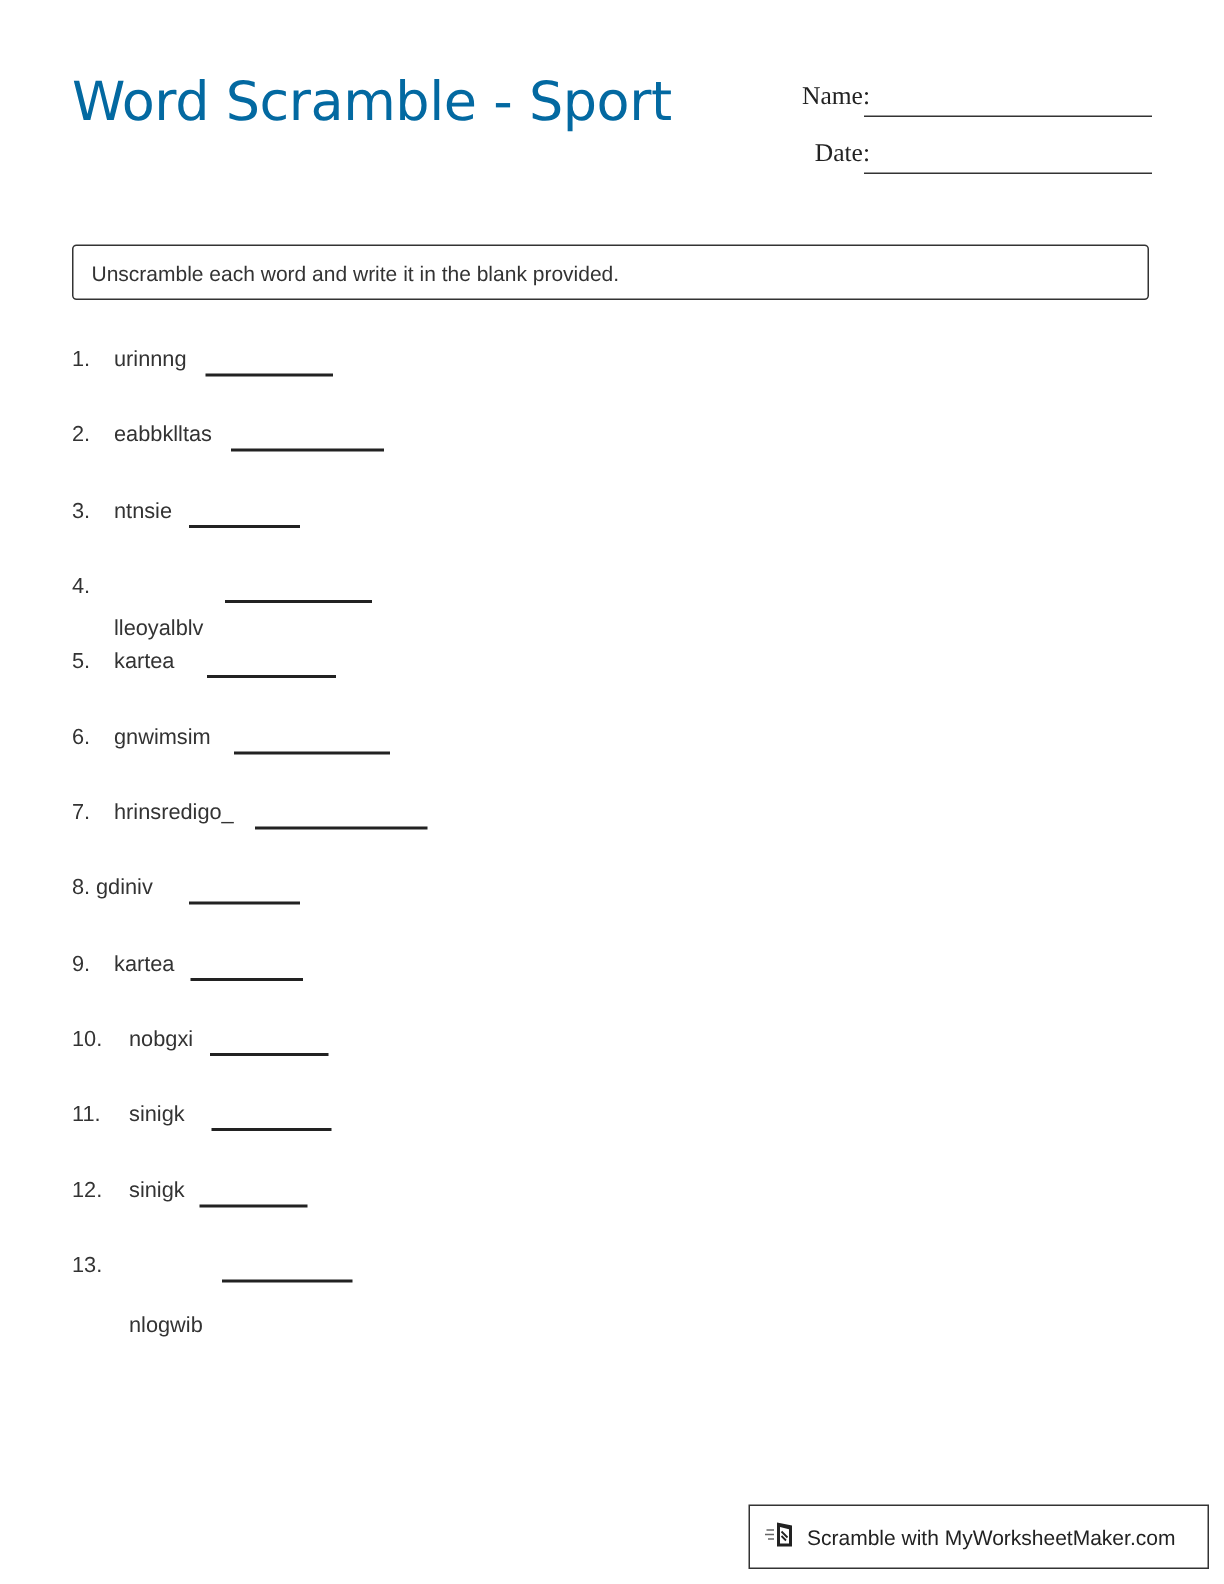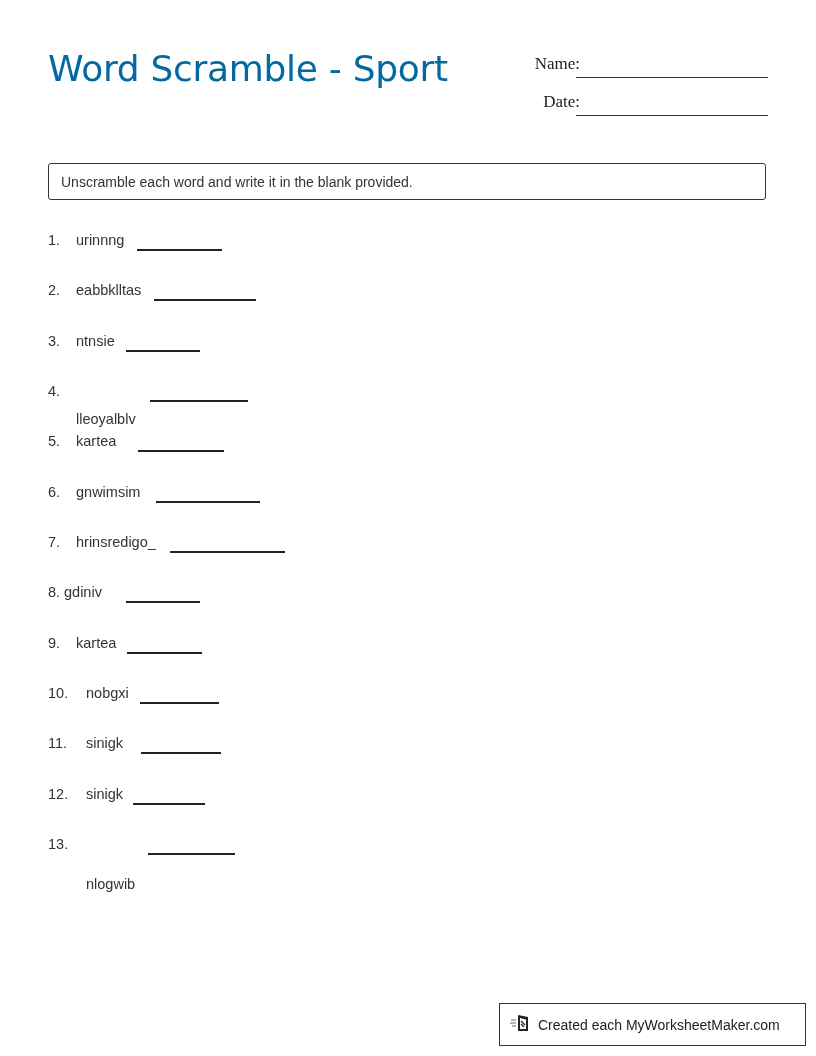--- a/index.html
+++ b/index.html
@@ -124,14 +124,14 @@
   <span>
     <svg width="22" height="20" viewBox="0 0 22 20">
       <line x1="1" y1="7" x2="6" y2="7" stroke="#666" stroke-width="1"></line>
       <line x1="0" y1="10" x2="6" y2="10" stroke="#666" stroke-width="1"></line>
       <line x1="2" y1="13" x2="6" y2="13" stroke="#666" stroke-width="1"></line>
       <path d="M8 2 L18 4 L18 18 L8 18 Z" fill="#222"></path>
       <path d="M10 5 L16 6.5 L16 16 L10 16 Z" fill="#fff"></path>
       <path d="M11 8 L15 12 M11 11 L14 14" stroke="#222" stroke-width="1.2"></path>
     </svg>
   </span>
-  <span>Created each MyWorksheetMaker.com</span>
+  <span>Scramble with MyWorksheetMaker.com</span>
 </div>
 
 </body></html>

